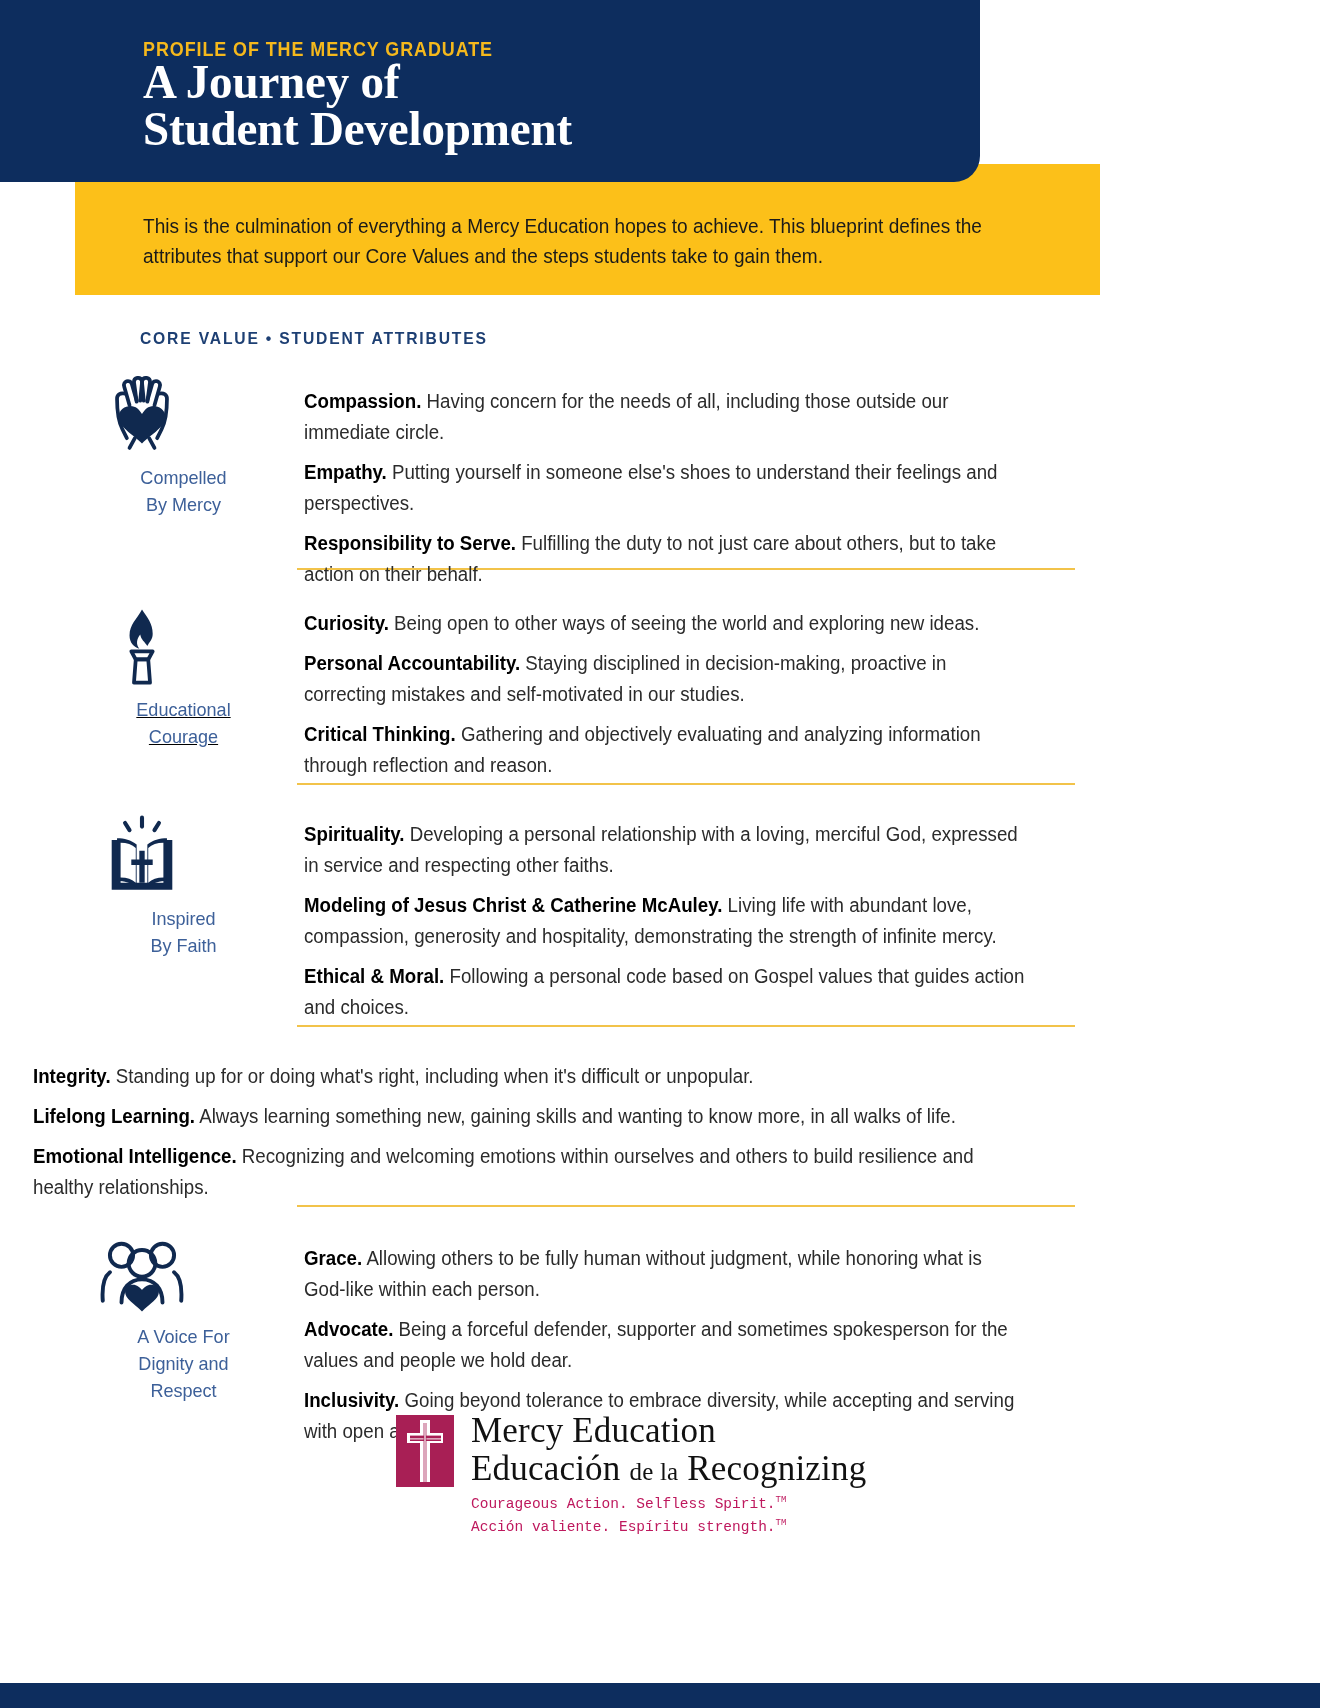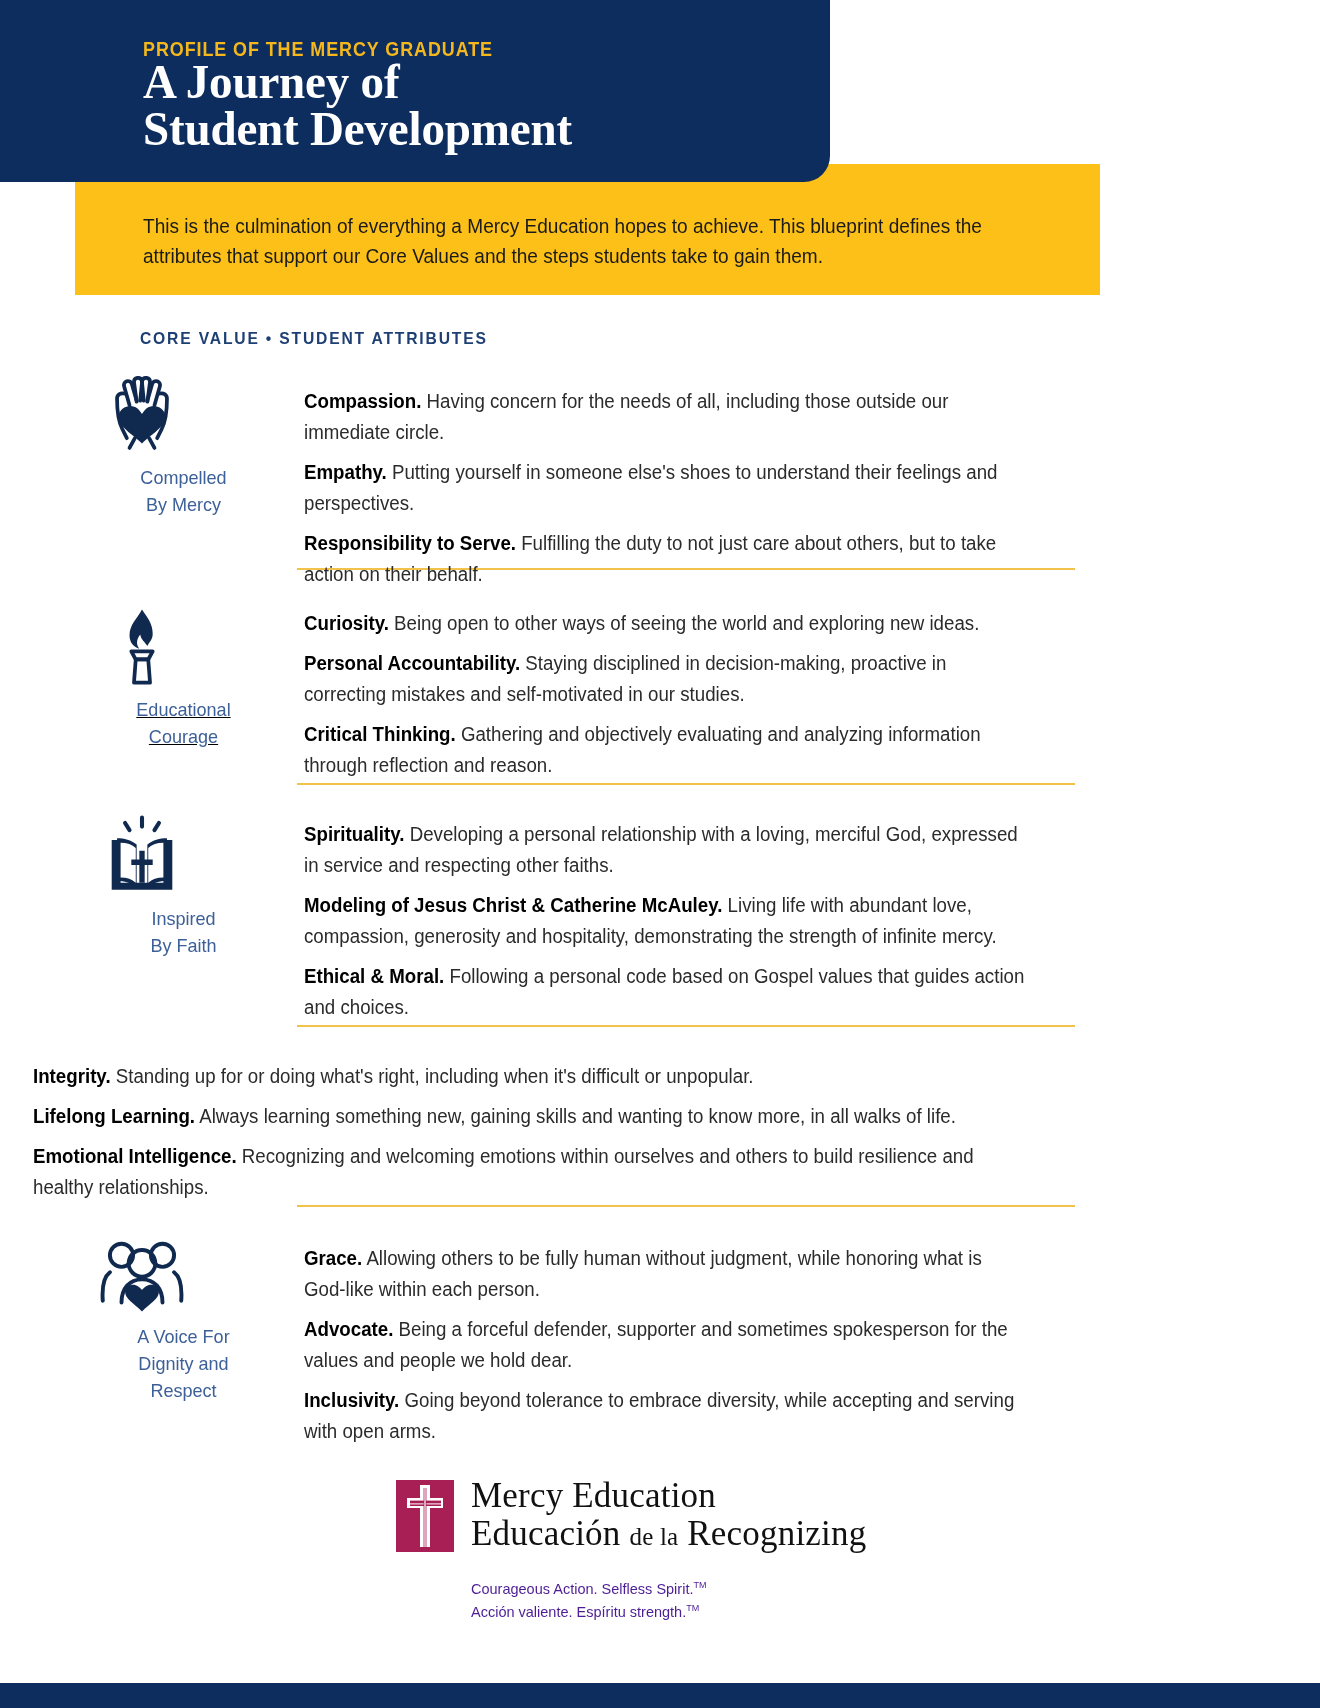--- a/index.html
+++ b/index.html
@@ -13,21 +13,21 @@
     position: relative;
     font-family: "Liberation Sans", sans-serif;
     overflow: hidden;
   }
 
   
   .header-block {
     position: absolute;
     left: 0;
     top: 0;
-    width: 830px;
+    width: 980px;
     height: 182px;
     background: #0d2d5e;
     border-bottom-right-radius: 26px;
     z-index: 3;
   }
   .eyebrow {
     position: absolute;
     left: 143px;
     top: 38px;
     font-size: 19.5px;
@@ -151,21 +151,21 @@
   .divider {
     height: 2px;
     background: #f2c34a;
     margin: 0 245px 0 297px;
   }
 
   
   .logo-wrap {
     position: absolute;
     left: 396px;
-    top: 1477px;
+    top: 1412px;
     display: flex;
     align-items: flex-start;
   }
   .logo-mark {
     width: 58px;
     height: 72px;
     flex: 0 0 58px;
     margin-top: 3px;
   }
   .logo-text {
@@ -174,23 +174,23 @@
   .logo-line1, .logo-line2 {
     font-family: "Liberation Serif", "DejaVu Serif", serif;
     color: #111111;
     letter-spacing: 0.2px;
     white-space: nowrap;
   }
   .logo-line1 { font-size: 35px; line-height: 38px; }
   .logo-line2 { font-size: 35px; line-height: 38px; }
   .logo-line2 .small { font-size: 25px; margin-top: 41px; }
   .tagline {
-    margin-top: 20px;
-    color: #4c1d95;
-    font-family: Liberation Sans, sans-serif;
+    margin-top: 0;
+    color: #be185d;
+    font-family: Liberation Mono, monospace;
     font-size: 14.5px;
     line-height: 19px;
     white-space: pre-line;
   }
   .tagline sup { font-size: 9px; vertical-align: super; }
 
   
   .footer-bar {
     position: absolute;
     left: 0;

